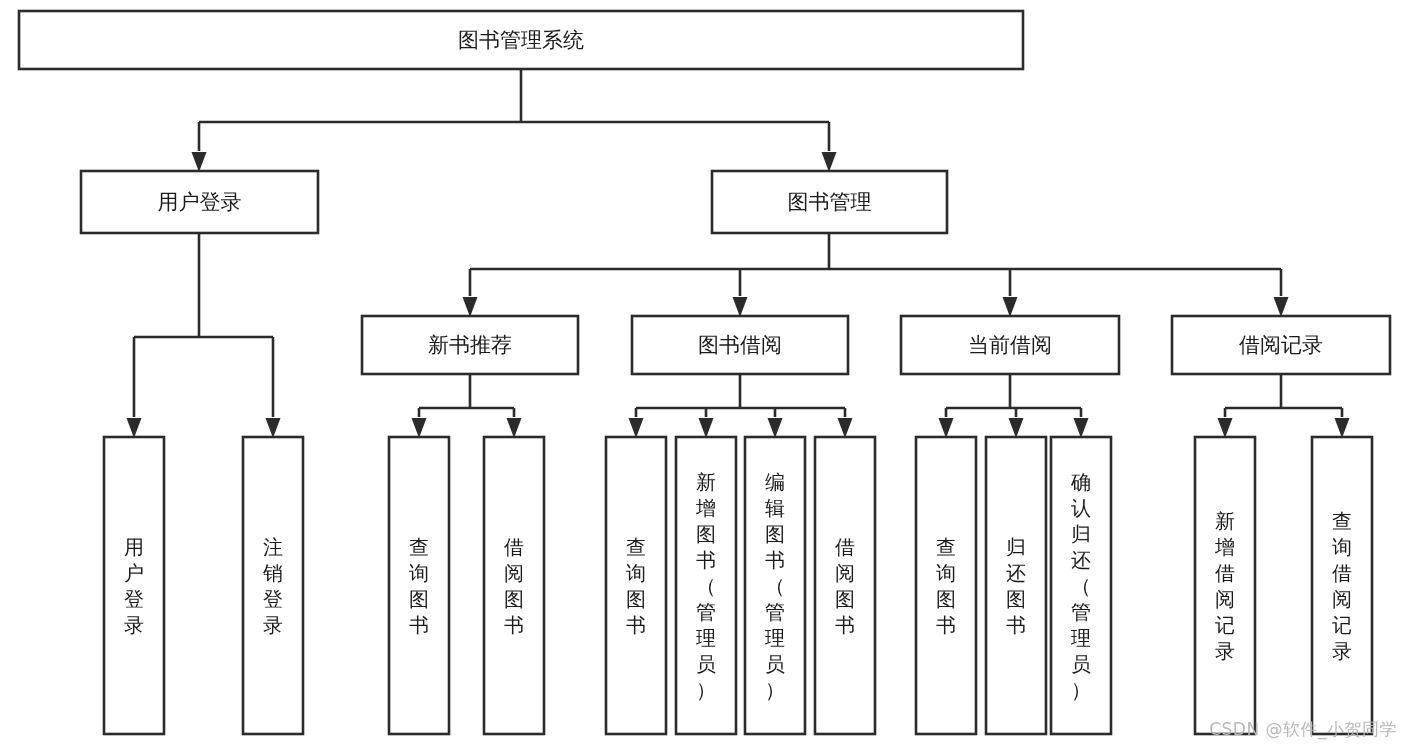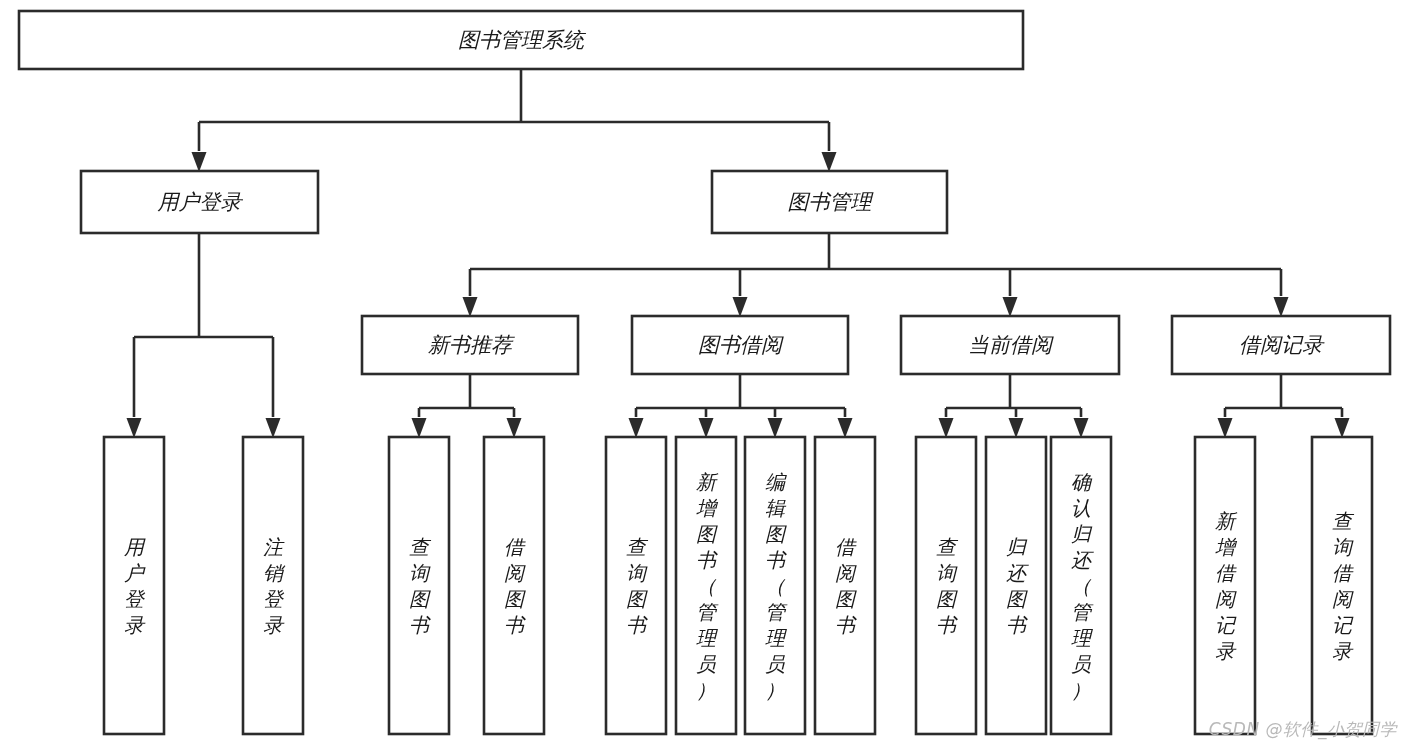--- a/index.html
+++ b/index.html
@@ -12,21 +12,20 @@
     width: 1405px;
     height: 747px;
     font-family: "DejaVu Sans", "Liberation Sans", sans-serif;
     overflow: hidden;
     position: relative;
   }
   #diagram-root {
     position: relative;
     width: 1405px;
     height: 745px;
-    font-style: italic;
   }
   svg#flow-svg {
     position: absolute;
     left: 0;
     top: 0;
     width: 1405px;
     height: 747px;
     display: block;
   }
   .node-rect {

